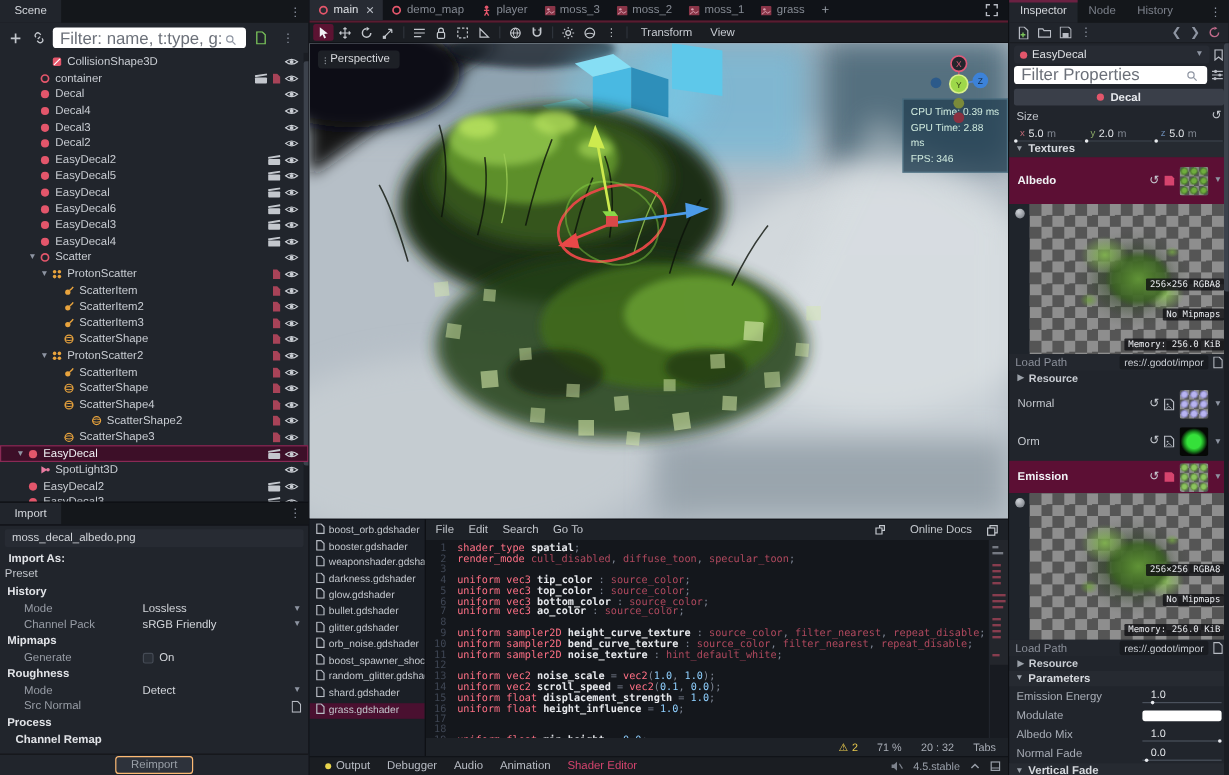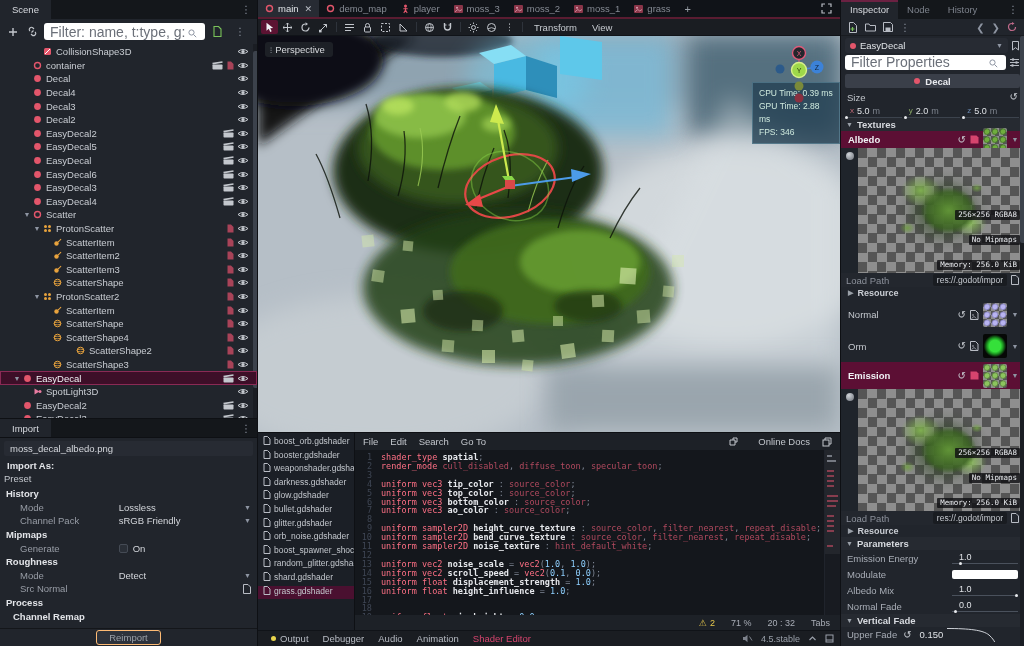--- a/index.html
+++ b/index.html
@@ -1435,21 +1435,21 @@
           <span class="vl z">z</span>
           <span class="vv">5.0</span>
           <span class="vu">m</span>
         </div>
     </div>
     <div class="sec-hdr">
         <span class="sc">▼</span>
         <span>Textures</span>
       </div>
 
-    <div class="tex-row hl" style="height:17px">
+    <div class="tex-row hl" style="height:39px">
       <span class="tlabel">Albedo</span>
       <span class="revert" style="margin:0">↺</span>
       <span class="mini-ic">
           <svg width="9" height="9">
             <path d="M0.5 0.5 h6 l2 2 v6 h-8 z" fill="#d6446e"></path>
           </svg>
         </span>
       <span class="thumb checker" style="background-image:radial-gradient(circle at 50% 45%,#6fae3d 0 30%,rgba(70,120,40,.85) 45%,transparent 66%),radial-gradient(circle at 35% 60%,rgba(130,180,80,.8) 0 18%,transparent 40%),conic-gradient(#8e8e8e 0 25%,#555 25% 50%,#8e8e8e 50% 75%,#555 75%)"></span>
       <span class="tex-chev">▼</span>
     </div>

